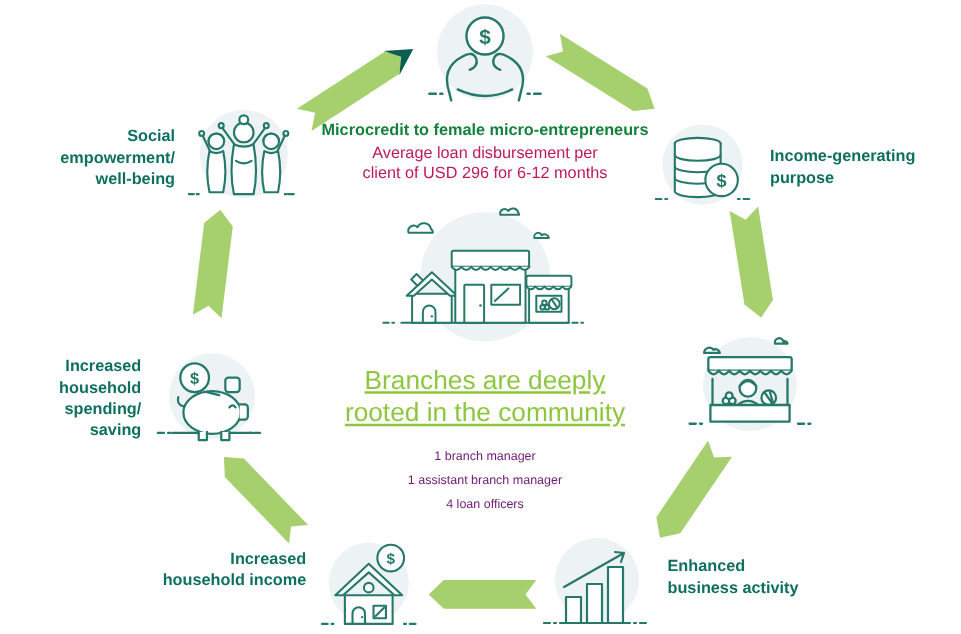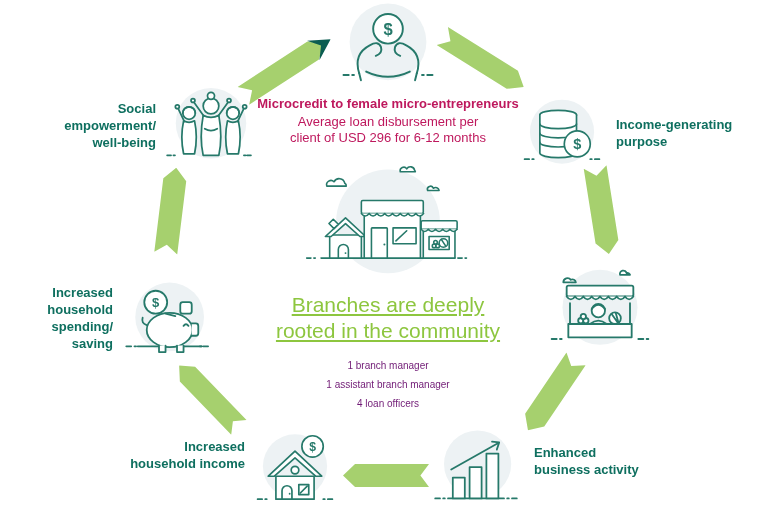--- a/index.html
+++ b/index.html
@@ -7,21 +7,21 @@
     position:relative;width:769px;height:507px;background:#ffffff;overflow:hidden;
     font-family:"Liberation Sans",sans-serif;
   }
   .node{position:absolute;display:flex;}
   .label{
     font-size:13px;line-height:17px;font-weight:bold;color:#0E6F5F;
     white-space:pre-line;
   }
   .label.right{text-align:right;}
   .top-node{position:absolute;text-align:center;}
-  .top-title{font-size:13px;line-height:16px;font-weight:bold;color:#be185d;}
+  .top-title{font-size:13px;line-height:16px;font-weight:bold;color:#15803d;}
   .top-sub{font-size:13px;line-height:16px;color:#be185d;white-space:pre-line;margin-top:2px;}
   .center-block{position:absolute;text-align:center;}
   .headline{font-size:21px;line-height:26px;color:#8DC63F;white-space:pre-line;margin-top:2px;text-decoration:underline;}
   .staff{margin-top:12px;font-size:10px;line-height:19px;color:#701a75;}
   svg.icon{display:block;}
   svg.arrow{position:absolute;transform-origin:center;}
   .ico{stroke:#26796A;stroke-width:2.2;fill:none;stroke-linecap:round;stroke-linejoin:round;}
   .icow{stroke:#26796A;stroke-width:2.2;fill:#ffffff;stroke-linecap:round;stroke-linejoin:round;}
   .dollar{fill:#26796A;stroke:none;font-family:"Liberation Sans",sans-serif;font-weight:bold;}
 </style>
@@ -149,21 +149,21 @@
       <rect class="icow" x="70" y="32" width="14" height="14" rx="3"></rect>
       <ellipse class="icow" cx="57" cy="66" rx="28" ry="21"></ellipse>
       <path class="ico" d="M52,46 L64,49"></path>
       <path class="icow" d="M84,58 h5 a3,3 0 0 1 3,3 v9 a3,3 0 0 1 -3,3 h-5"></path>
       <path class="ico" d="M74,61 q3,-4 6,0"></path>
       <path class="ico" d="M29,60 q-7,-2 -5,-9"></path>
       <path class="icow" d="M44,85 v8 h8 v-8 M66,85 v8 h8 v-8"></path>
     </svg>
   </div>
 
-  <div class="node" style="left:41px;top:80px;justify-content:space-between;">
+  <div class="node" style="left:25px;top:80px;justify-content:space-between;">
     <div class="label right" style="width:115px;margin-top:20px;">Social
 empowerment/
 well-being</div>
     <svg class="icon" width="94" height="88" viewBox="0 0 120 112" style="margin-left:8px;">
       <circle cx="60" cy="55" r="45" fill="#EDF2F4"></circle>
       <path class="ico" d="M4,96 h5 M12,96 h2 M106,96 h5 M102,96 h2"></path>
       <path class="icow" d="M25,52 C22,66 22,80 25,94 h14 C42,80 42,66 39,52 Q32,56 25,52 Z"></path>
       <circle class="icow" cx="32" cy="42" r="8"></circle>
       <path class="ico" d="M24,42 a8,8 0 0 1 16,0"></path>
       <path class="ico" d="M26,53 L18,36"></path>

